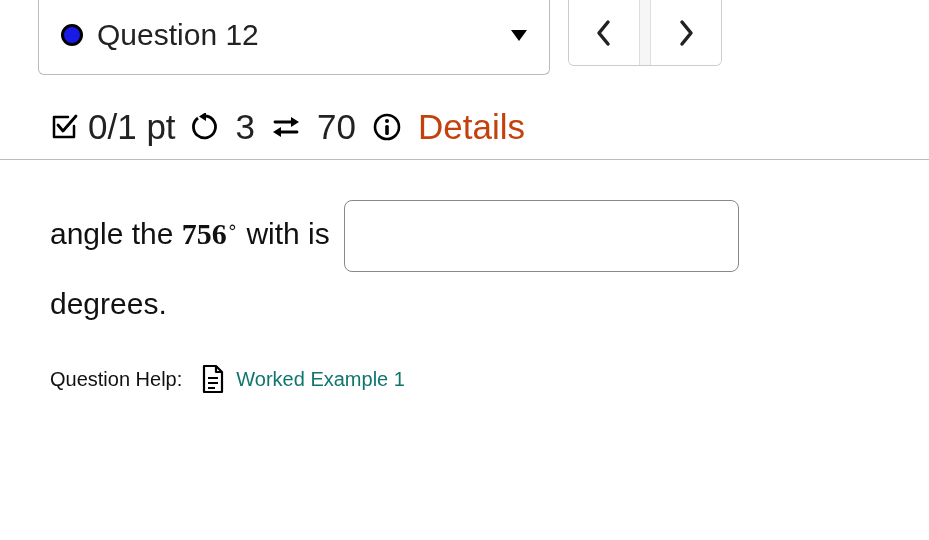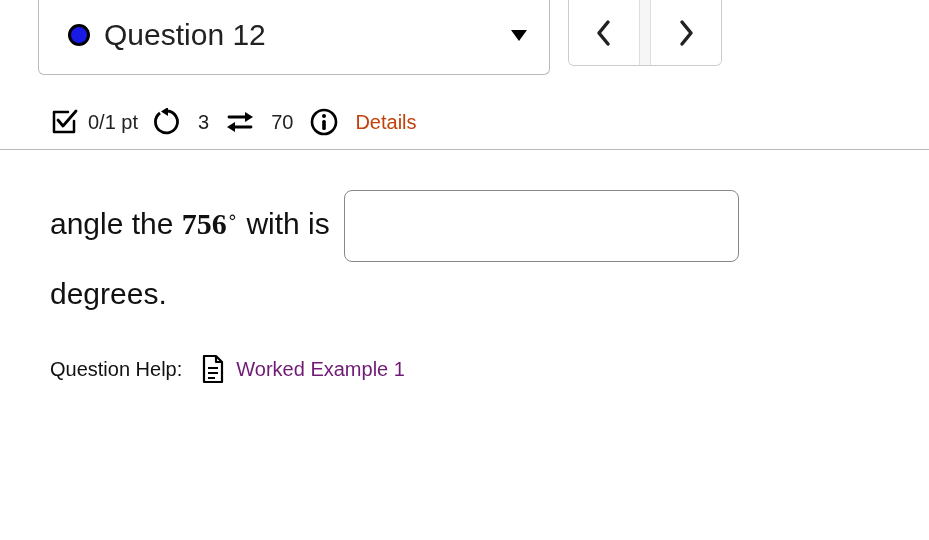--- a/index.html
+++ b/index.html
@@ -16,21 +16,21 @@
       display: flex;
       gap: 18px;
       padding: 0 38px 8px 38px;
       align-items: flex-start;
     }
     .question-dropdown {
       flex: 0 0 512px;
       border: 1px solid #bbb;
       border-top: none;
       border-radius: 0 0 6px 6px;
-      padding: 18px 22px 22px 29px;
+      padding: 18px 22px 22px 22px;
       display: flex;
       align-items: center;
       justify-content: space-between;
       cursor: pointer;
       background: #fff;
     }
     .question-dropdown .left {
       display: flex;
       align-items: center;
       gap: 14px;
@@ -77,21 +77,21 @@
       width: 12px;
       background: #f6f6f6;
       border-left: 1px solid #ddd;
       border-right: 1px solid #ddd;
     }
     .meta-row {
       display: flex;
       align-items: center;
       gap: 10px;
       padding: 24px 38px 12px 50px;
-      font-size: 20px;
+      font-size: 35px;
       color: #222;
       border-bottom: 1px solid #bbb;
       flex-wrap: nowrap;
     }
     .meta-row svg { flex-shrink: 0; }
     .meta-row .sp { margin-left: 6px; margin-right: 6px; }
     .details-link {
       color: #c2410c;
       cursor: pointer;
     }
@@ -126,21 +126,21 @@
     }
     .help-row {
       padding: 28px 50px 0 50px;
       font-size: 20px;
       color: #111;
       display: flex;
       align-items: center;
       gap: 18px;
     }
     .help-link {
-      color: #701a75;
+      color: #0f766e;
       cursor: pointer;
       display: inline-flex;
       align-items: center;
       gap: 10px;
     }
     .help-link svg { stroke: #000; }
   </style>
 </head>
 <body>
 

